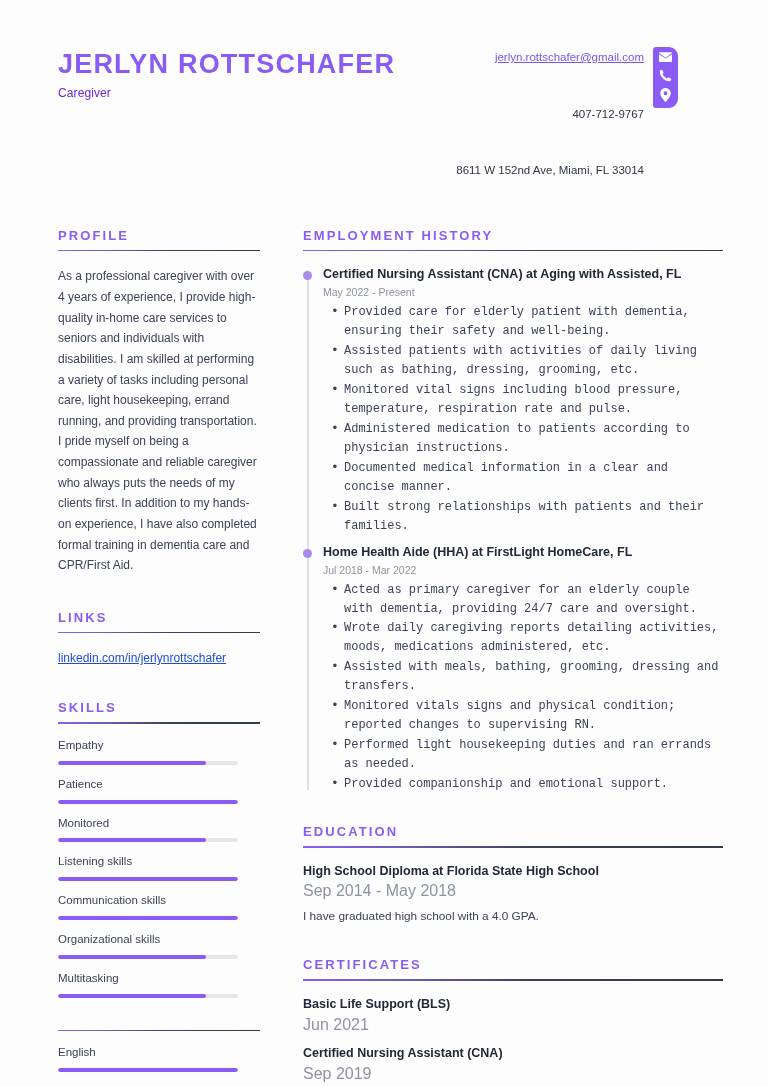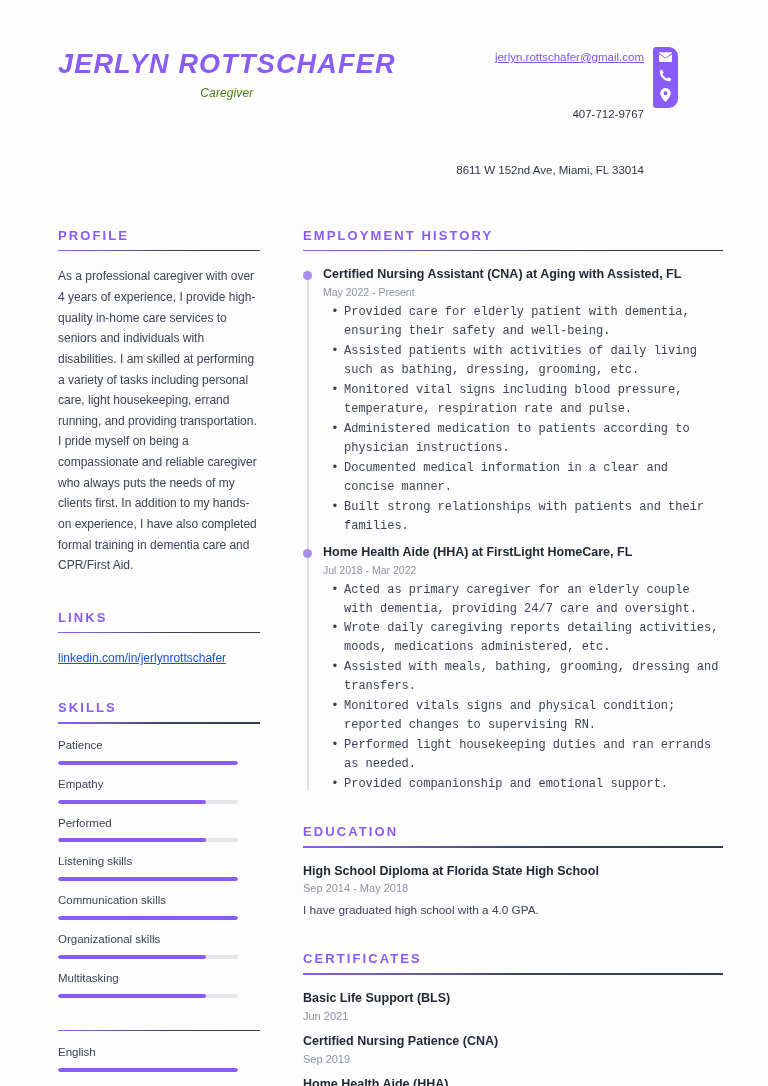--- a/index.html
+++ b/index.html
@@ -28,37 +28,36 @@
 
   
   .header {
     position: relative;
     padding: 47px 45px 0 58px;
     display: flex;
     align-items: flex-start;
     justify-content: space-between;
   }
 
-  .identity { padding-top: 2px; font-style: italic; }
+  .identity { padding-top: 2px; }
 
   .full-name {
     font-size: 27px;
     font-weight: bold;
     letter-spacing: 1.2px;
     color: #8a5cf5;
     line-height: 1.15;
     white-space: nowrap;
   }
 
   .job-title {
     font-size: 12px;
-    color: #4d7c0f;
+    color: #6d28d9;
     margin-top: 6px;
     letter-spacing: 0.1px;
-    text-align: center;
   }
 
   .contact-wrap {
     display: flex;
     align-items: stretch;
     margin-right: 45px;
   }
 
   .contact-lines {
     text-align: right;
@@ -232,21 +231,21 @@
   .cert-block { margin-top: 31px; }
 
   .entry { margin-bottom: 11px; }
   .entry-heading {
     font-size: 12.5px;
     font-weight: bold;
     color: #222838;
     line-height: 1.35;
   }
   .entry-dates {
-    font-size: 11px;
+    font-size: 16px;
     color: #8d93a1;
     margin-top: 3px;
   }
   .entry-desc {
     font-size: 11.8px;
     color: #3c4257;
     margin-top: 7px;
     line-height: 1.6;
   }
 </style>
@@ -302,33 +301,33 @@
         <div class="section-title">LINKS</div>
         <div class="section-rule"></div>
         <a class="link-item" href="#">linkedin.com/in/jerlynrottschafer</a>
       </div>
 
       <div class="section skills-block">
         <div class="section-title">SKILLS</div>
         <div class="section-rule"></div>
         <div id="skills-list">
             <div class="bar-row">
+              <div class="bar-label">Empathy</div>
+              <div class="bar-track">
+                <div class="bar-fill" style="width: 82%;"></div>
+              </div>
+            </div>
+            <div class="bar-row">
               <div class="bar-label">Patience</div>
               <div class="bar-track">
                 <div class="bar-fill" style="width: 100%;"></div>
               </div>
             </div>
             <div class="bar-row">
-              <div class="bar-label">Empathy</div>
-              <div class="bar-track">
-                <div class="bar-fill" style="width: 82%;"></div>
-              </div>
-            </div>
-            <div class="bar-row">
-              <div class="bar-label">Performed</div>
+              <div class="bar-label">Monitored</div>
               <div class="bar-track">
                 <div class="bar-fill" style="width: 82%;"></div>
               </div>
             </div>
             <div class="bar-row">
               <div class="bar-label">Listening skills</div>
               <div class="bar-track">
                 <div class="bar-fill" style="width: 100%;"></div>
               </div>
             </div>
@@ -425,21 +424,21 @@
 
       <div class="section cert-block">
         <div class="section-title">CERTIFICATES</div>
         <div class="section-rule"></div>
         <div id="cert-list">
             <div class="entry">
               <div class="entry-heading">Basic Life Support (BLS)</div>
               <div class="entry-dates">Jun 2021</div>
             </div>
             <div class="entry">
-              <div class="entry-heading">Certified Nursing Patience (CNA)</div>
+              <div class="entry-heading">Certified Nursing Assistant (CNA)</div>
               <div class="entry-dates">Sep 2019</div>
             </div>
             <div class="entry">
               <div class="entry-heading">Home Health Aide (HHA)</div>
               <div class="entry-dates">Jun 2018</div>
             </div>
           </div>
       </div>
 
     </div>

